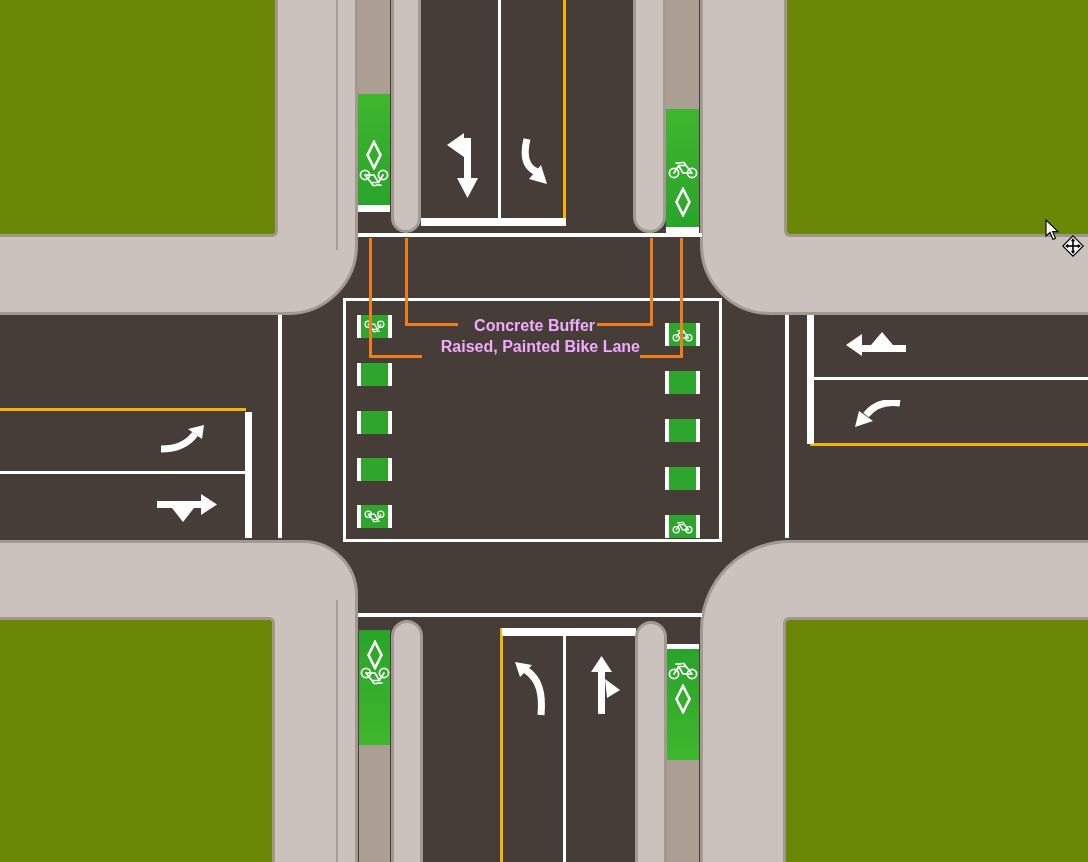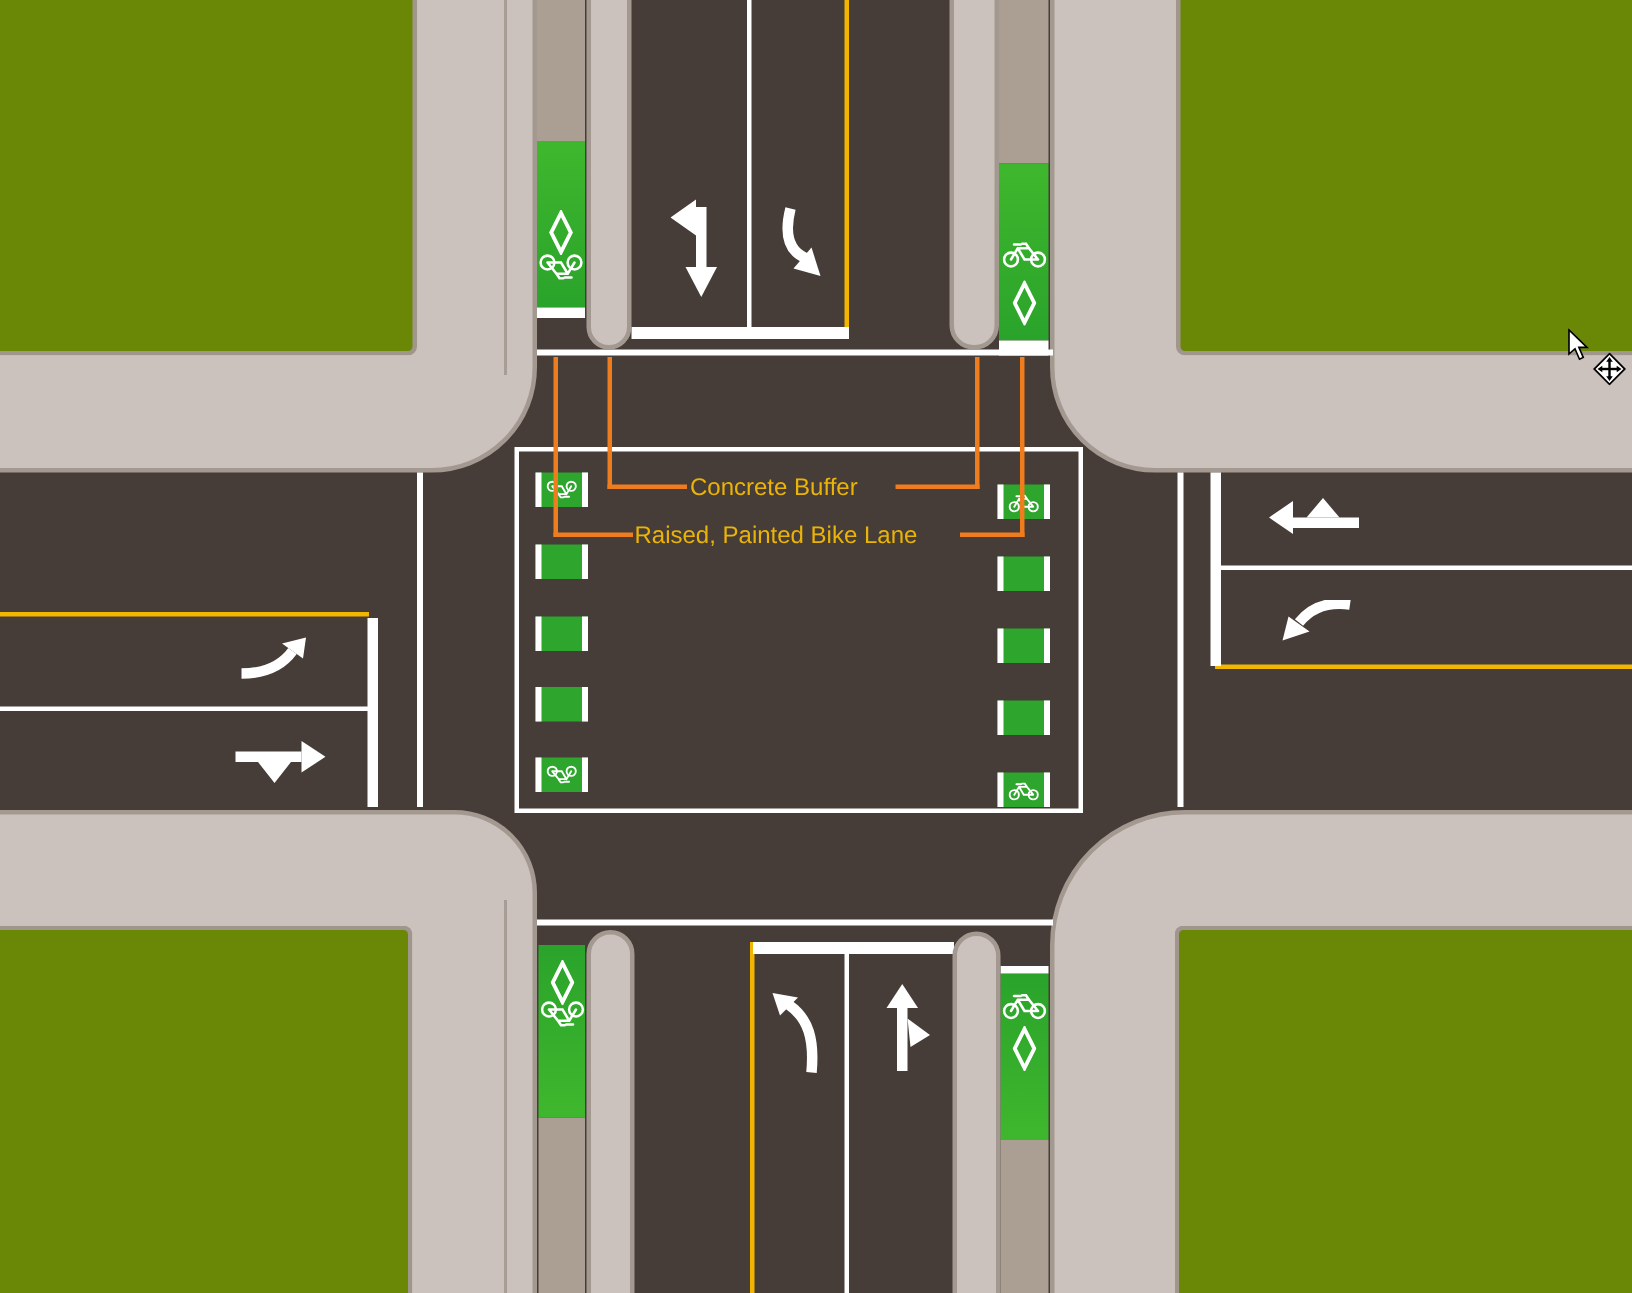--- a/index.html
+++ b/index.html
@@ -14,21 +14,21 @@
   .bikegreen-s{background:linear-gradient(#2aa32b,#3fb72d);z-index:3;}
   .wline{background:#ffffff;z-index:3;}
   .yline{background:#f2b600;z-index:3;}
   .pill{background:#cbc2bd;border:3px solid #a49990;box-sizing:border-box;z-index:4;}
   .ibox{border:3px solid #ffffff;box-sizing:border-box;z-index:3;}
   .xsq{box-sizing:border-box;background:#2ea52c;border-left:4px solid #fff;border-right:4px solid #fff;
        z-index:3;display:flex;align-items:center;justify-content:center;}
   .arrow{z-index:3;}
   .sym{z-index:4;}
   .leader{background:#ef7d1e;z-index:5;}
-  .lbl{color:#eab308;font-weight:normal;font-size:16px;line-height:17px;text-align:left;
+  .lbl{color:#f0abfc;font-weight:bold;font-size:16px;line-height:17px;text-align:right;
        white-space:nowrap;z-index:6;}
   .cursor{z-index:10;}
 </style>
 </head>
 <body>
 
 <div id="canvas">
 
   <div class="abs slab" style="left:-20px;top:-20px;width:378px;height:335px;border-bottom-right-radius:70px;"></div>
   <div class="abs slab" style="left:700px;top:-20px;width:408px;height:335px;border-bottom-left-radius:70px;"></div>
@@ -203,21 +203,21 @@
   <div class="abs leader" style="left:369px;top:238px;width:3px;height:120px;"></div>
   <div class="abs leader" style="left:405px;top:238px;width:3px;height:88px;"></div>
   <div class="abs leader" style="left:650px;top:238px;width:3px;height:88px;"></div>
   <div class="abs leader" style="left:680px;top:238px;width:3px;height:120px;"></div>
   <div class="abs leader" style="left:405px;top:323px;width:53px;height:3px;"></div>
   <div class="abs leader" style="left:597px;top:323px;width:56px;height:3px;"></div>
   <div class="abs leader" style="left:369px;top:355px;width:53px;height:3px;"></div>
   <div class="abs leader" style="left:640px;top:355px;width:43px;height:3px;"></div>
 
   <div class="abs lbl" style="left:460px;top:317px;width:135px;">Concrete Buffer</div>
-  <div class="abs lbl" style="left:423px;top:349px;width:217px;">Raised, Painted Bike Lane</div>
+  <div class="abs lbl" style="left:423px;top:338px;width:217px;">Raised, Painted Bike Lane</div>
 
   <svg class="abs cursor" style="left:1045px;top:219px;" width="15" height="22" viewBox="0 0 15 22">
       <polygon points="1,1 1,17 5,13.5 8,20.5 10.5,19.3 7.6,12.6 13,12.6" fill="#fff" stroke="#000" stroke-width="1.1"></polygon>
     </svg>
   <svg class="abs cursor" style="left:1062px;top:235px;" width="22" height="22" viewBox="0 0 22 22">
     <polygon points="11,0.8 21.2,11 11,21.2 0.8,11" fill="#fff" stroke="#000" stroke-width="1.2"></polygon>
     <g fill="#000">
         <rect x="10.2" y="5.5" width="1.6" height="11"></rect>
         <rect x="5.5" y="10.2" width="11" height="1.6"></rect>
     <path d="M11,3 L13.2,6.2 H8.8 Z"></path>

